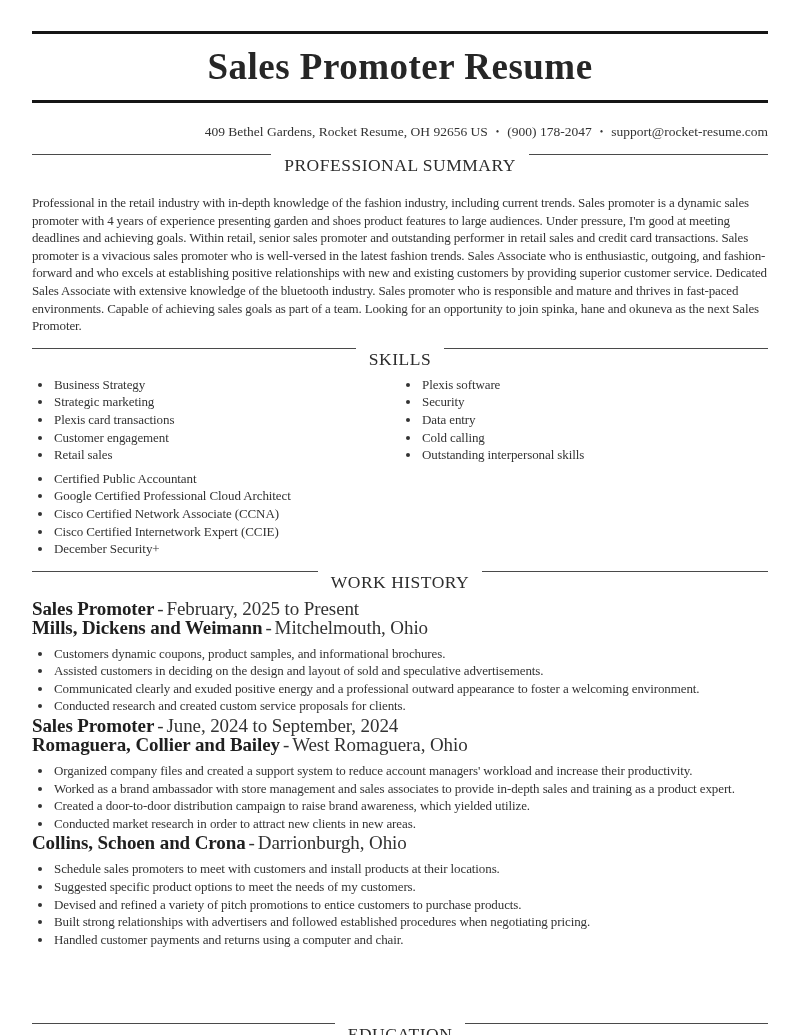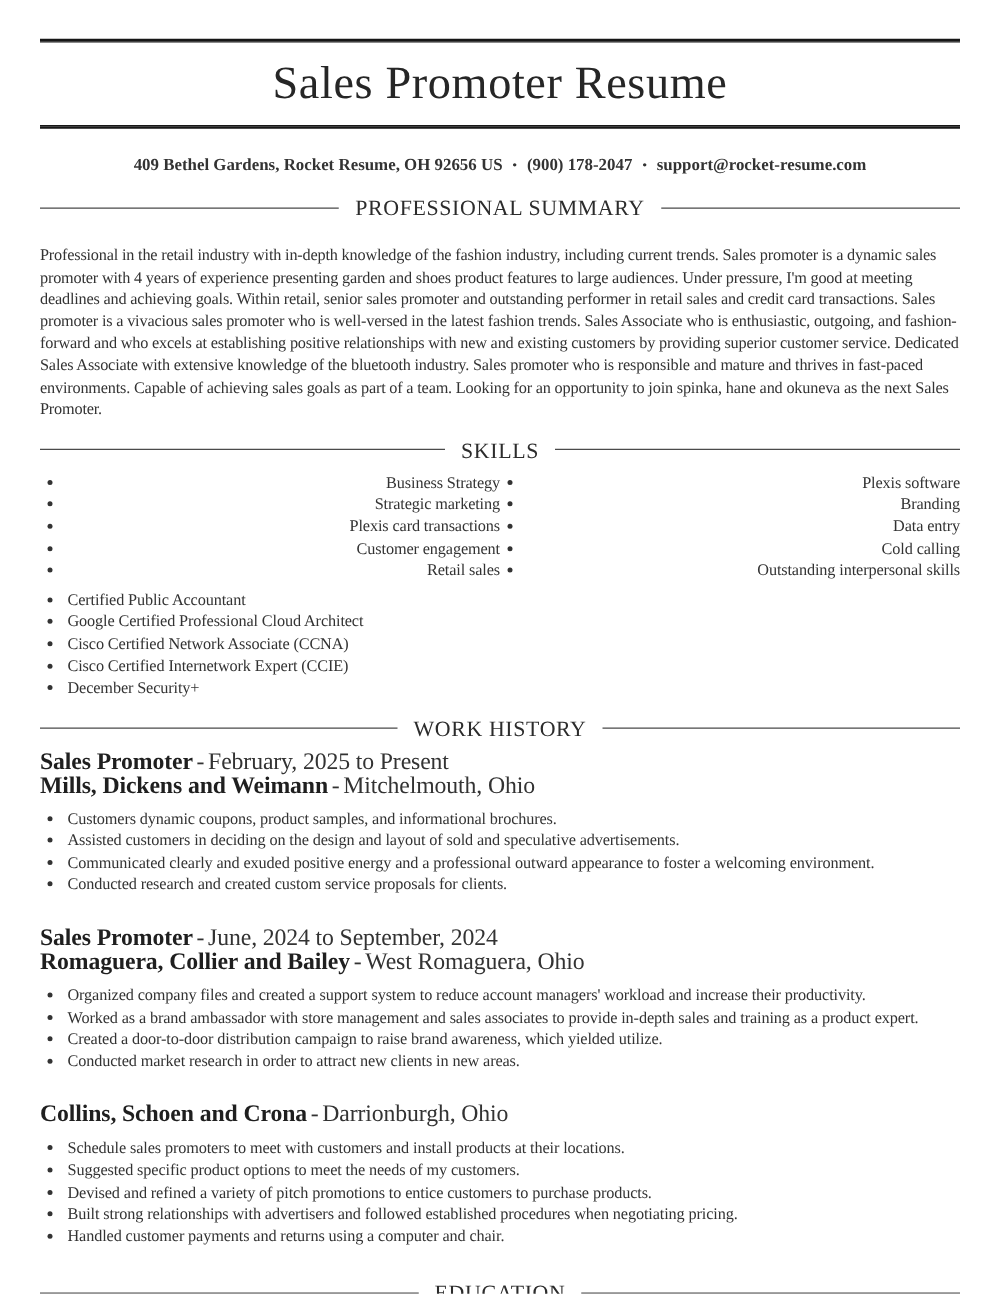--- a/index.html
+++ b/index.html
@@ -11,54 +11,54 @@
     color: #333333;
   }
   .page { padding: 31px 32px 0 32px; }
 
   
   .double-rule-top { height: 2px; border-top: 2px solid #161616; border-bottom: 1px solid #161616; }
   .double-rule-bottom { height: 2px; border-top: 1px solid #161616; border-bottom: 2px solid #161616; }
 
   h1.page-title {
     margin: 4px 0 4px 0; text-align: center;
-    font-size: 37px; line-height: 58px; font-weight: 400;
+    font-size: 37px; line-height: 58px; font-weight: 700;
     color: #262626; letter-spacing: 0.5px;
   }
 
   .contact {
-    margin-top: 20px; text-align: center;
-    font-size: 13.5px; line-height: 18px; color: #333; font-weight: bold;
+    margin-top: 20px; text-align: right;
+    font-size: 13.5px; line-height: 18px; color: #333;
   }
   .contact .sep { display: inline-block; margin: 0 8px; font-size: 10px; vertical-align: 1px; color: #333; }
 
   
-  .sec-head { display: flex; align-items: center; gap: 13px; margin-top: 13px; font-family: Liberation Serif, serif; }
+  .sec-head { display: flex; align-items: flex-start; gap: 13px; margin-top: 13px; font-family: Liberation Serif, serif; }
   .sec-head .line { flex: 1 1 auto; border-top: 1.5px solid #4a4a4a; height: 0; }
   .sec-head h2 {
     margin: 0; font-size: 17.5px; line-height: 22px; font-weight: 400;
     letter-spacing: 0.5px; color: #2c2c2c; white-space: nowrap;
   }
 
   .summary {
     margin: 18px 0 0 0; font-size: 13px; line-height: 17.6px;
     letter-spacing: -0.15px; color: #333;
   }
 
   ul.blist {
     margin: 6px 0 0 0; padding-left: 21px; list-style: disc;
     font-size: 13px; line-height: 17.6px; letter-spacing: -0.1px; color: #333;
   }
   ul.blist li { padding-left: 1px; }
 
   .cols { display: flex; margin-top: 0; }
-  .cols ul { width: 50%; text-align: right; }
+  .cols ul { width: 50%; }
 
   .work-job { margin-top: 6px; }
-  .work-job + .work-job { margin-top: 25px; }
+  .work-job + .work-job { margin-top: 1px; }
   .job-line { font-size: 19px; line-height: 19px; letter-spacing: -0.1px; }
   .job-line .bold { font-weight: bold; color: #1f1f1f; }
   .job-line .dash { margin: 0 3px; }
   .work-job ul.blist { margin-top: 8px; }
 
   .education-section {
     position: absolute; left: 32px; right: 32px; top: 1023px;
     background: #ffffff;
   }
   .education-section .sec-head { margin-top: 0; }
@@ -94,21 +94,21 @@
     <div class="cols">
       <ul class="blist">
           <li>Business Strategy</li>
           <li>Strategic marketing</li>
           <li>Plexis card transactions</li>
           <li>Customer engagement</li>
           <li>Retail sales</li>
         </ul>
       <ul class="blist">
           <li>Plexis software</li>
-          <li>Branding</li>
+          <li>Security</li>
           <li>Data entry</li>
           <li>Cold calling</li>
           <li>Outstanding interpersonal skills</li>
         </ul>
     </div>
   </div>
 
   <div class="section">
     <ul class="blist">
         <li>Certified Public Accountant</li>

